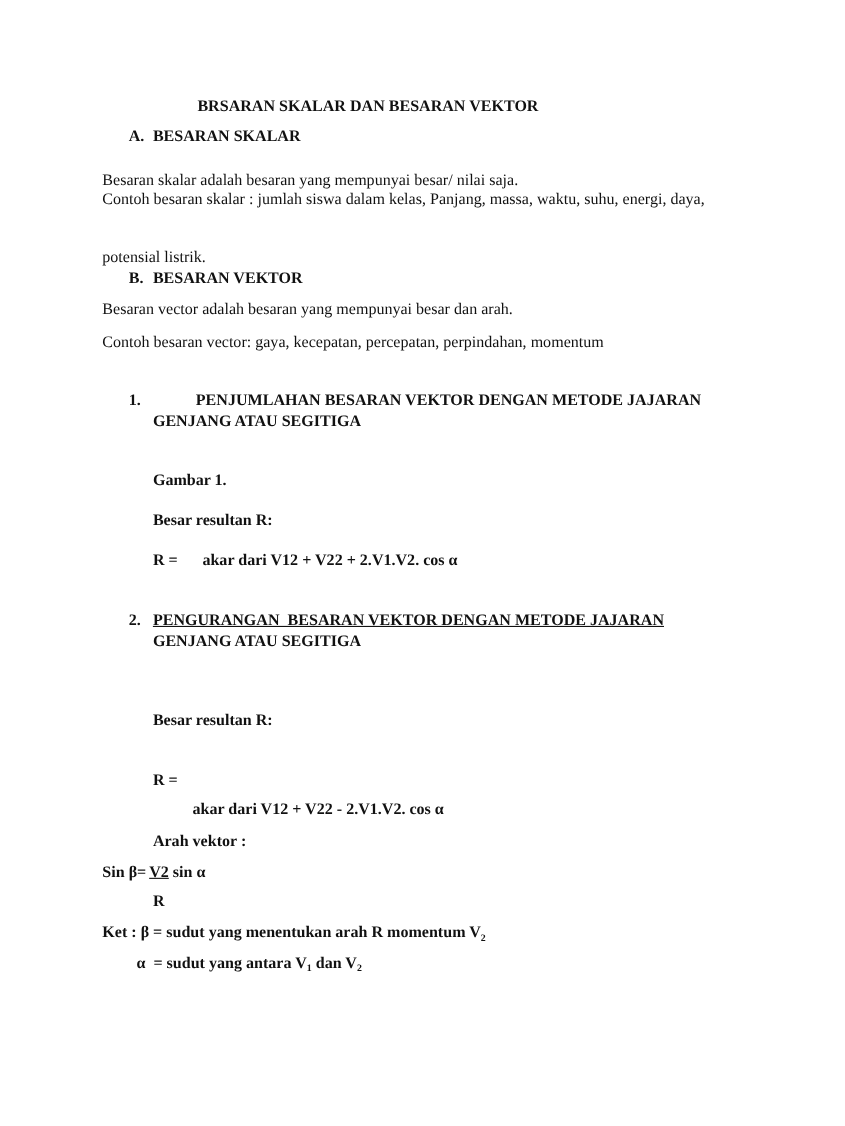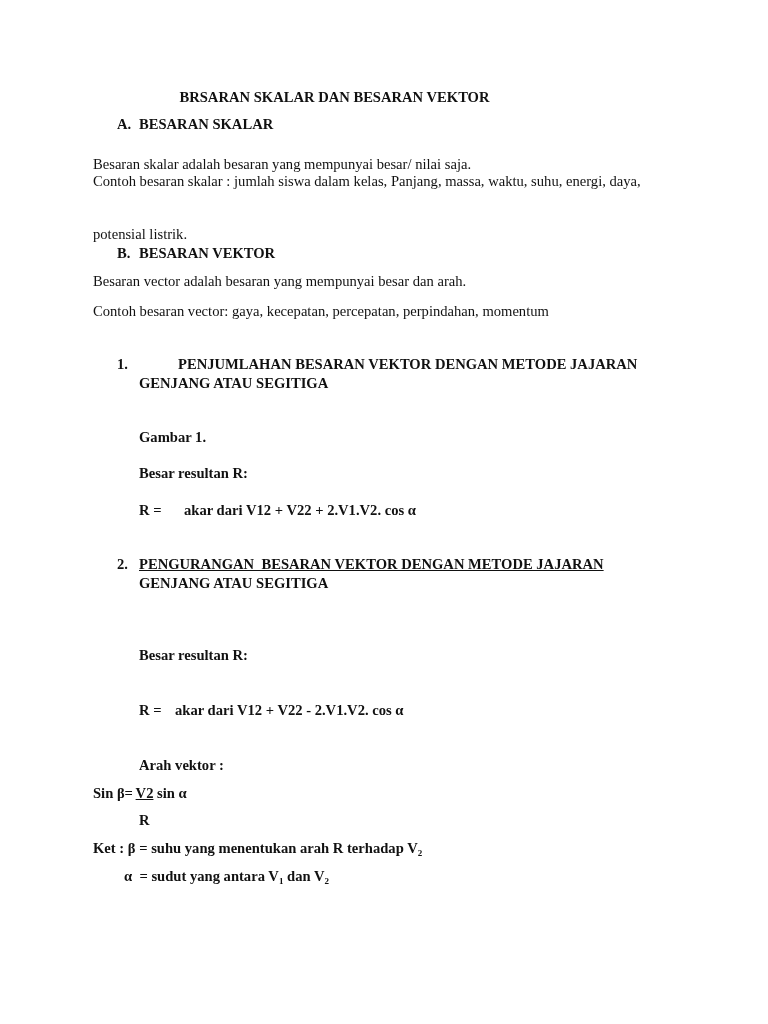--- a/index.html
+++ b/index.html
@@ -37,27 +37,27 @@
   <div class="ln b" style="top:428px; left:139px;">Gambar 1.</div>
   <div class="ln b" style="top:464px; left:139px;">Besar resultan R:</div>
   <div class="ln b" style="top:501px; left:139px;">R =</div>
   <div class="ln b" style="top:501px; left:184px;">akar dari V12 + V22 + 2.V1.V2. cos α</div>
 
   <div class="ln b" style="top:555px; left:117px;">2.</div>
   <div class="ln b" style="top:555px; left:139px; white-space:pre;text-decoration:underline;">PENGURANGAN  BESARAN VEKTOR DENGAN METODE JAJARAN</div>
   <div class="ln b" style="top:574px; left:139px;">GENJANG ATAU SEGITIGA</div>
   <div class="ln b" style="top:646px; left:139px;">Besar resultan R:</div>
   <div class="ln b" style="top:701px; left:139px;">R =</div>
-  <div class="ln b" style="top:701px; left:175px;">akar dari V12 + V22 - 2.V1.V2. cos α</div>
+  <div class="ln b" style="top:727px; left:175px;">akar dari V12 + V22 - 2.V1.V2. cos α</div>
   <div class="ln b" style="top:756px; left:139px;">Arah vektor :</div>
 
   <div class="ln b" style="top:784px; left:93px;">
     <span>Sin β=</span>
     <span class="u" style="margin-left:-1px;">V2</span>
     <span>sin α</span>
   </div>
   <div class="ln b" style="top:811px; left:139px;">R</div>
 
-  <div class="ln b" style="top:839px; left:93px;"><span>Ket : β = suhu yang menentukan arah R terhadap V</span><sub>2</sub></div>
+  <div class="ln b" style="top:839px; left:93px;"><span>Ket : β = sudut yang menentukan arah R momentum V</span><sub>2</sub></div>
 
   <div class="ln b" style="top:867px; left:124px; white-space:pre;"><span>α  = sudut yang antara V</span><sub>1</sub><span> dan V</span><sub>2</sub></div>
 
 </div>
 
 </body></html>

